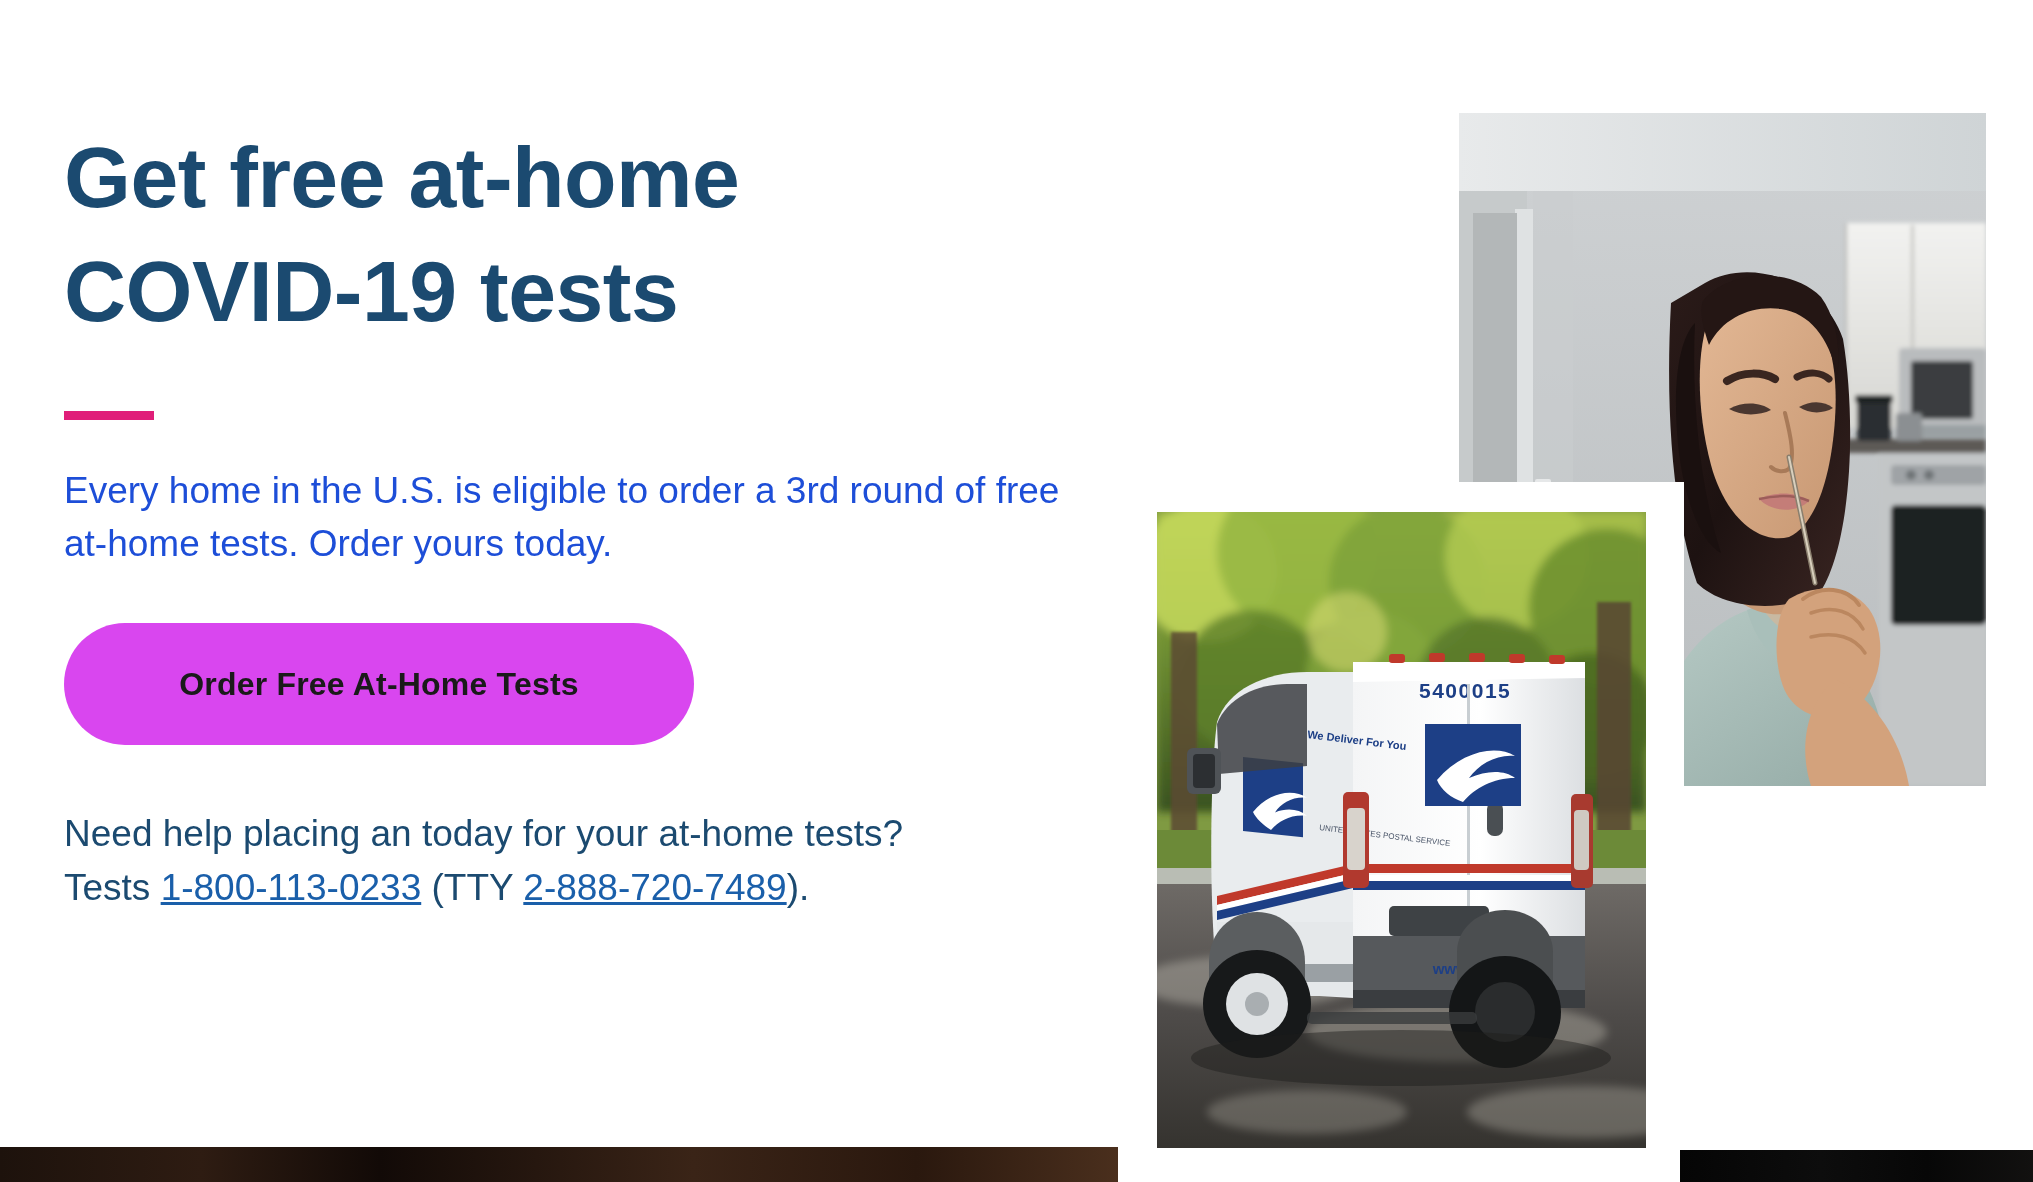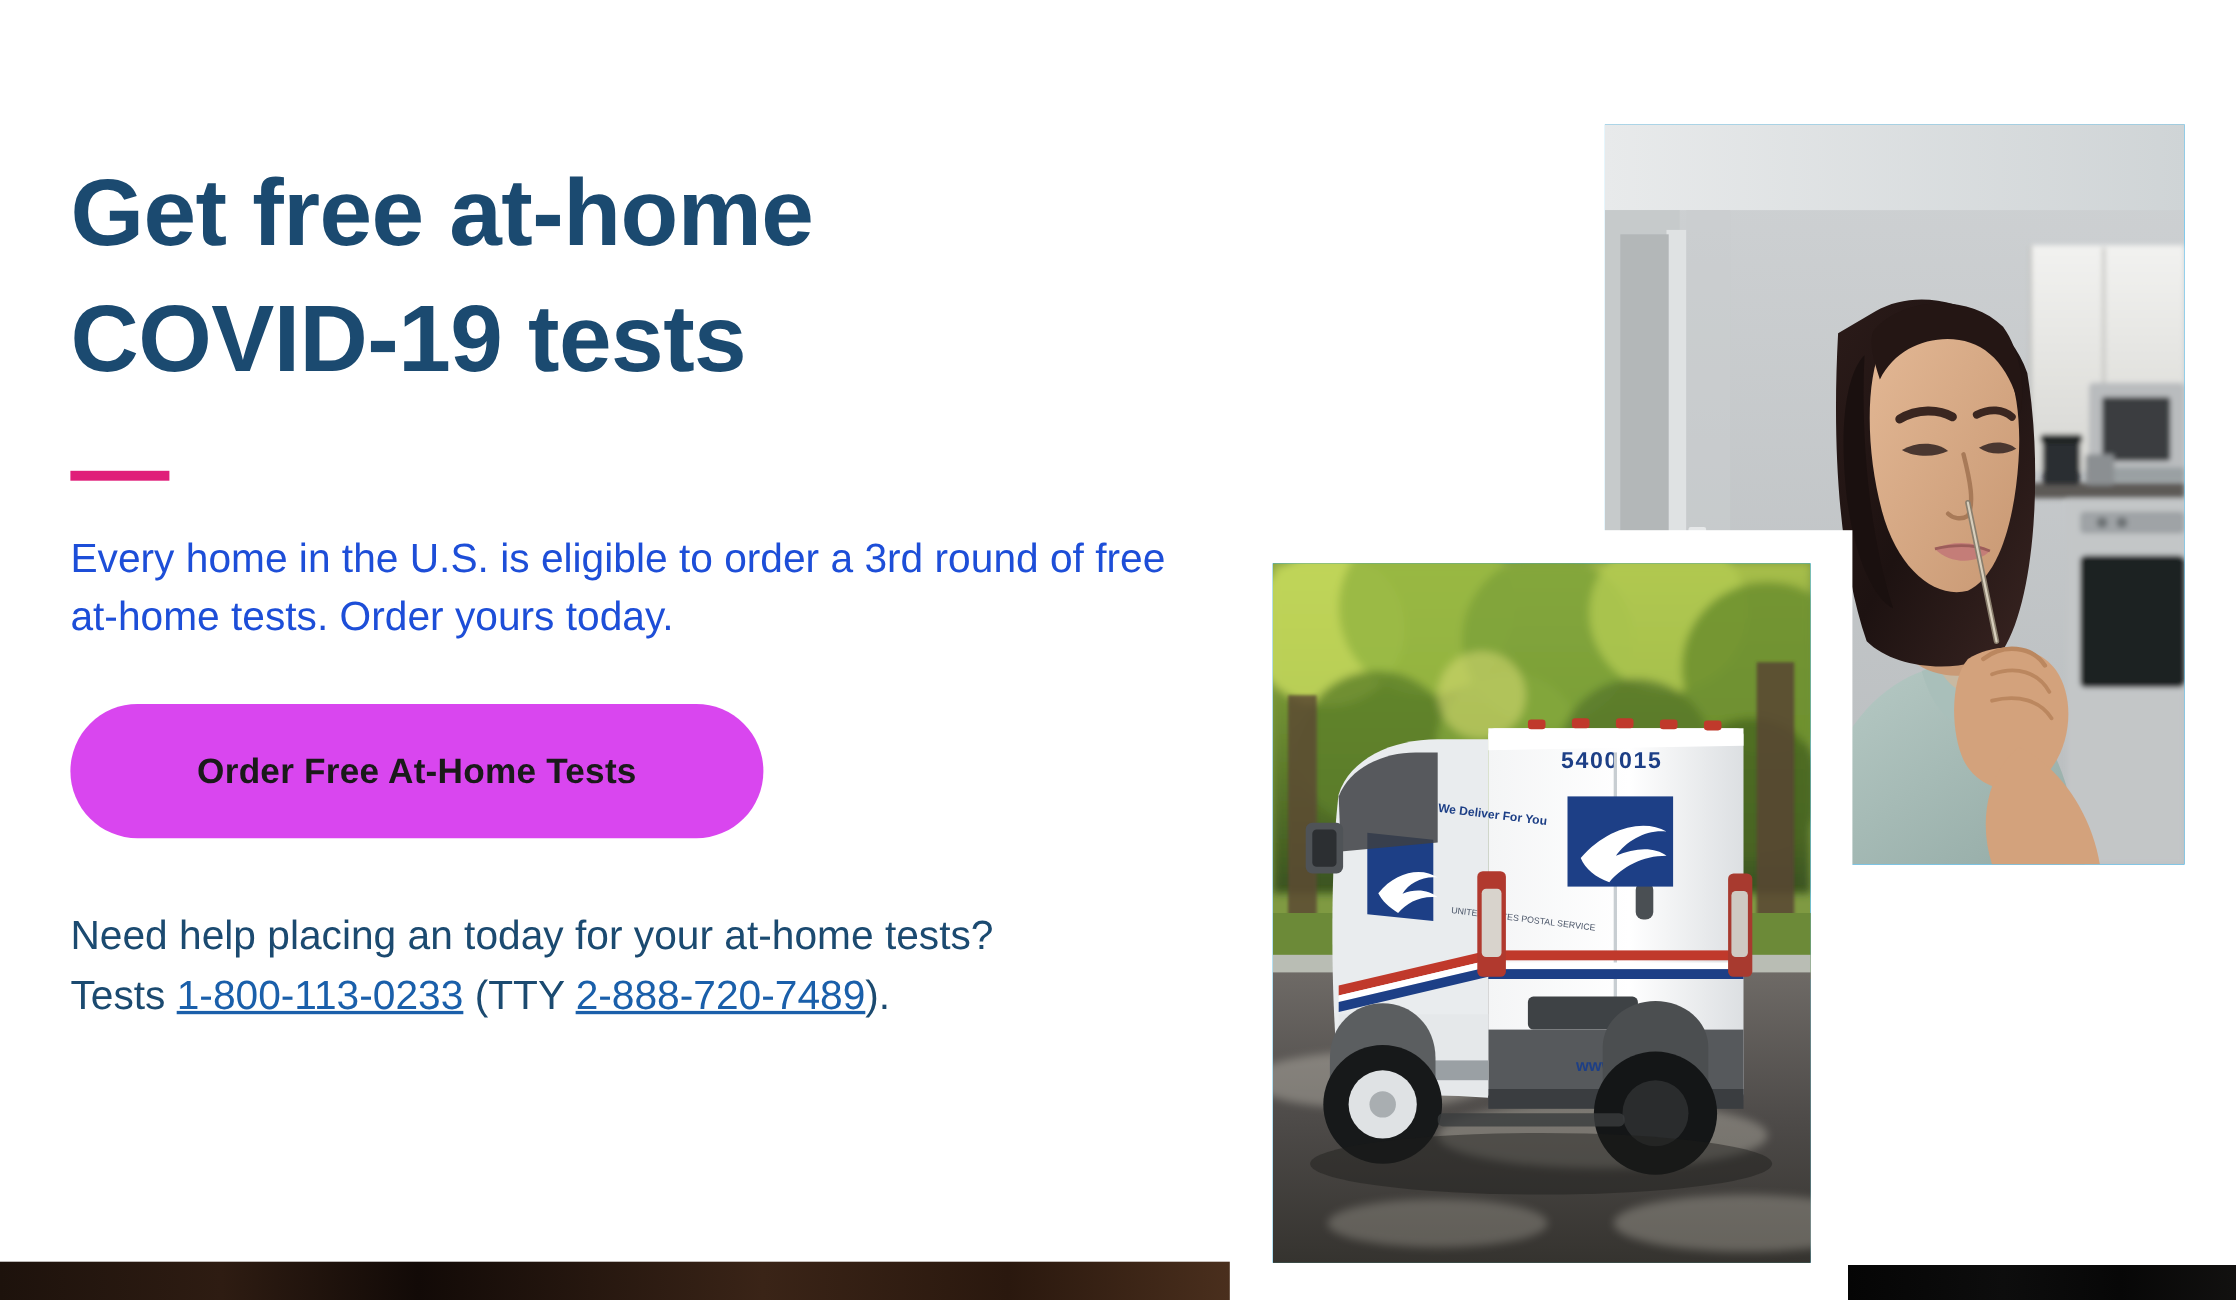--- a/index.html
+++ b/index.html
@@ -20,21 +20,21 @@
     width: 2033px;
     height: 1182px;
     background: #ffffff;
     overflow: hidden;
   }
 
   
   .content {
     position: absolute;
     left: 64px;
-    top: 137px;
+    top: 120px;
     width: 1040px;
   }
   .hero-heading {
     font-size: 86px;
     line-height: 1.33;
     font-weight: bold;
     color: #1b4a70;
     letter-spacing: -0.5px;
     margin: 0;
     width: 960px;
@@ -81,21 +81,21 @@
   }
   .help-text a {
     color: #1a5faa;
     text-decoration: underline;
   }
 
   
   .photo {
     position: absolute;
     overflow: hidden;
-    background: #0ea5e9;
+    background: #be185d;
   }
   .photo svg { display: block; width: 100%; height: 100%; }
 
   #photo-woman {
     left: 1459px;
     top: 113px;
     width: 527px;
     height: 673px;
     z-index: 1;
   }

